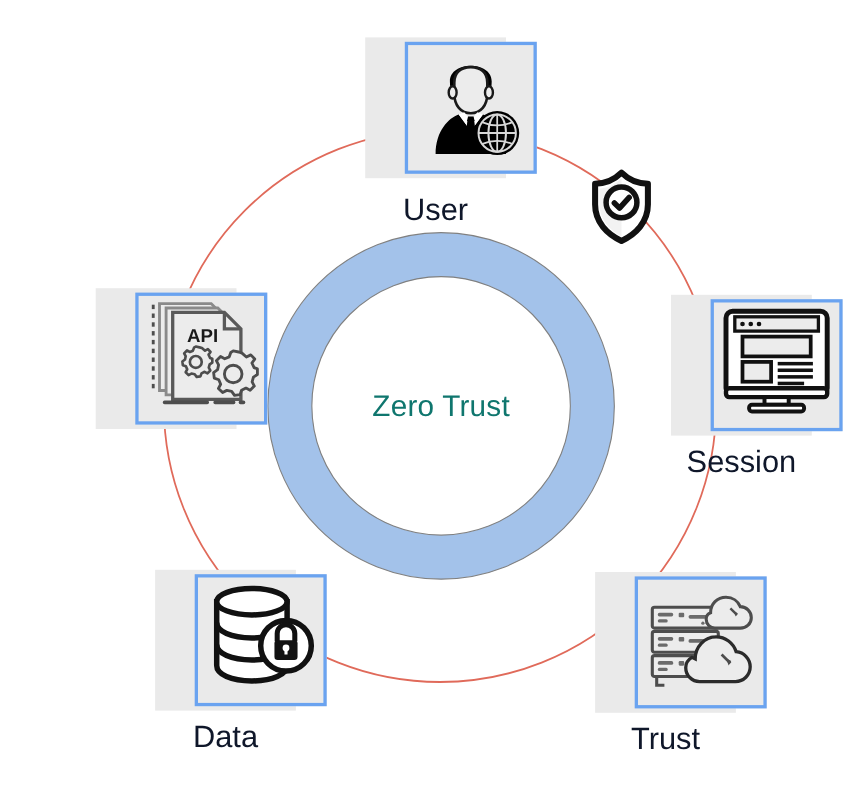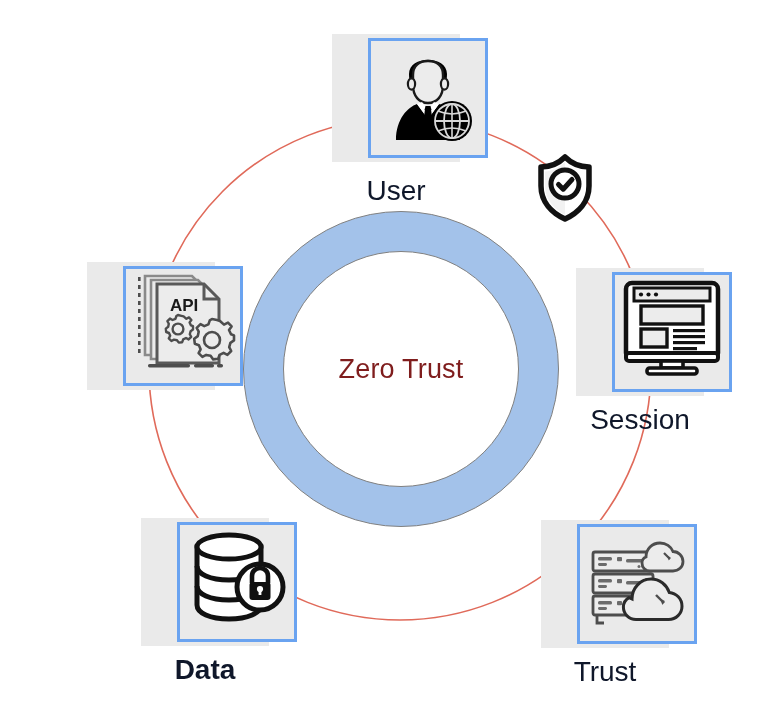--- a/index.html
+++ b/index.html
@@ -57,21 +57,21 @@
     border-radius: 50%;
     background: #ffffff;
     box-sizing: border-box;
     border: 1px solid #808080;
     display: flex;
     align-items: center;
     justify-content: center;
   }
   .donut-label {
     font-size: 27px;
-    color: #7f1d1d;
+    color: #0f766e;
     letter-spacing: 0.2px;
     white-space: nowrap;
   }
 
   
   .node {
     position: absolute;
     width: 136px;
     text-align: center;
   }
@@ -105,22 +105,22 @@
     font-size: 28px;
     color: #0f172a;
     line-height: 1.1;
     white-space: nowrap;
   }
 
   
   #node-user     { left: 328px; top: 34px; }
   #node-user .node-label { margin-top: 14px; }
   #node-app      { left: 83px;  top: 262px; }
-  #node-session  { left: 572px; top: 268px; }
-  #node-data     { left: 137px; top: 518px; font-weight: bold; }
+  #node-session  { left: 606px; top: 268px; }
+  #node-data     { left: 137px; top: 518px; }
   #node-infra    { left: 537px; top: 520px; }
 
   
   #shield-badge {
     position: absolute;
     left: 534px;
     top: 153px;
     width: 62px;
     height: 70px;
   }

